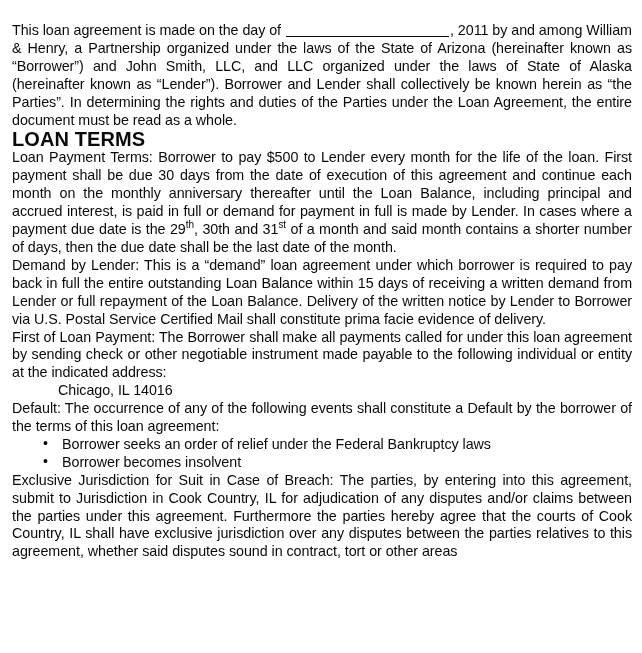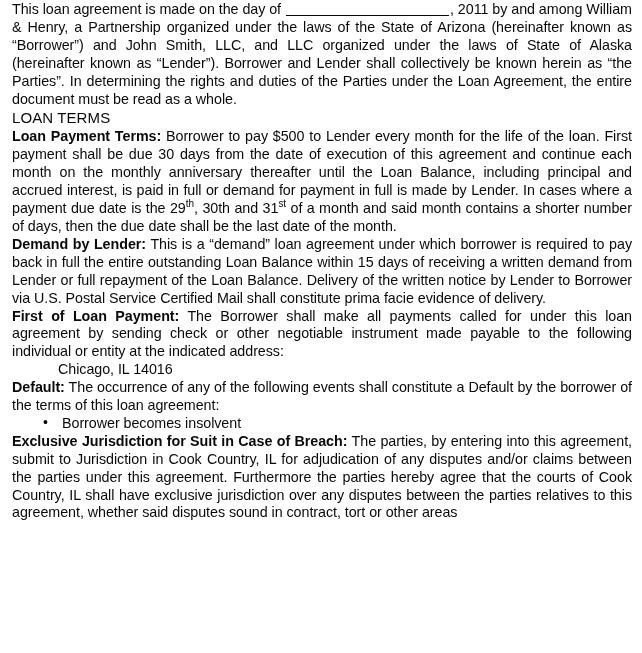--- a/index.html
+++ b/index.html
@@ -11,42 +11,42 @@
     font-family: "Liberation Sans", sans-serif;
     color: #0a0a0a;
   }
   #page {
     position: relative;
     width: 642px;
     height: 653px;
     background: #ffffff;
     overflow: hidden;
     box-sizing: border-box;
-    padding: 1px 10px 0 12px;
+    padding: 22px 10px 0 12px;
   }
   .doc {
     font-size: 14.3px;
     line-height: 17.9px;
     text-align: justify;
     text-justify: inter-word;
     letter-spacing: -0.05px;
   }
   .doc p {
     margin: 0;
     text-align: justify;
   }
   .heading-center {
     text-align: right;
-    font-weight: normal;
-    font-size: 15px;
+    font-weight: bold;
+    font-size: 20px;
     line-height: 20px;
     letter-spacing: 0.1px;
   }
   b, .bold {
-    font-weight: bold;
+    font-weight: normal;
     margin-top: 9px;
   }
   .sup {
     font-size: 10px;
     vertical-align: super;
     line-height: 0;
   }
   .blank-line {
     display: inline-block;
     width: 163px;
@@ -94,19 +94,20 @@
 
     <p class="j"><b>Demand by Lender:</b><span> This is a “demand” loan agreement under which borrower is required to pay back in full the entire outstanding Loan Balance within 15 days of receiving a written demand from Lender or full repayment of the Loan Balance. Delivery of the written notice by Lender to Borrower via U.S. Postal Service Certified Mail shall constitute prima facie evidence of delivery.</span></p>
 
     <p class="j"><b>First of Loan Payment:</b><span> The Borrower shall make all payments called for under this loan agreement by sending check or other negotiable instrument made payable to the following individual or entity at the indicated address:</span></p>
 
     <p class="addr">Chicago, IL 14016</p>
 
     <p class="j"><b>Default:</b><span> The occurrence of any of the following events shall constitute a Default by the borrower of the terms of this loan agreement:</span></p>
 
     <ul class="bullets">
+      <li>Borrower seeks an order of relief under the Federal Bankruptcy laws</li>
       <li>Borrower becomes insolvent</li>
     </ul>
 
     <p class="j"><b>Exclusive Jurisdiction for Suit in Case of Breach:</b><span> The parties, by entering into this agreement, submit to Jurisdiction in Cook Country, IL for adjudication of any disputes and/or claims between the parties under this agreement. Furthermore the parties hereby agree that the courts of Cook Country, IL shall have exclusive jurisdiction over any disputes between the parties relatives to this agreement, whether said disputes sound in contract, tort or other areas</span></p>
 
   </div>
 </div>
 
 </body></html>

